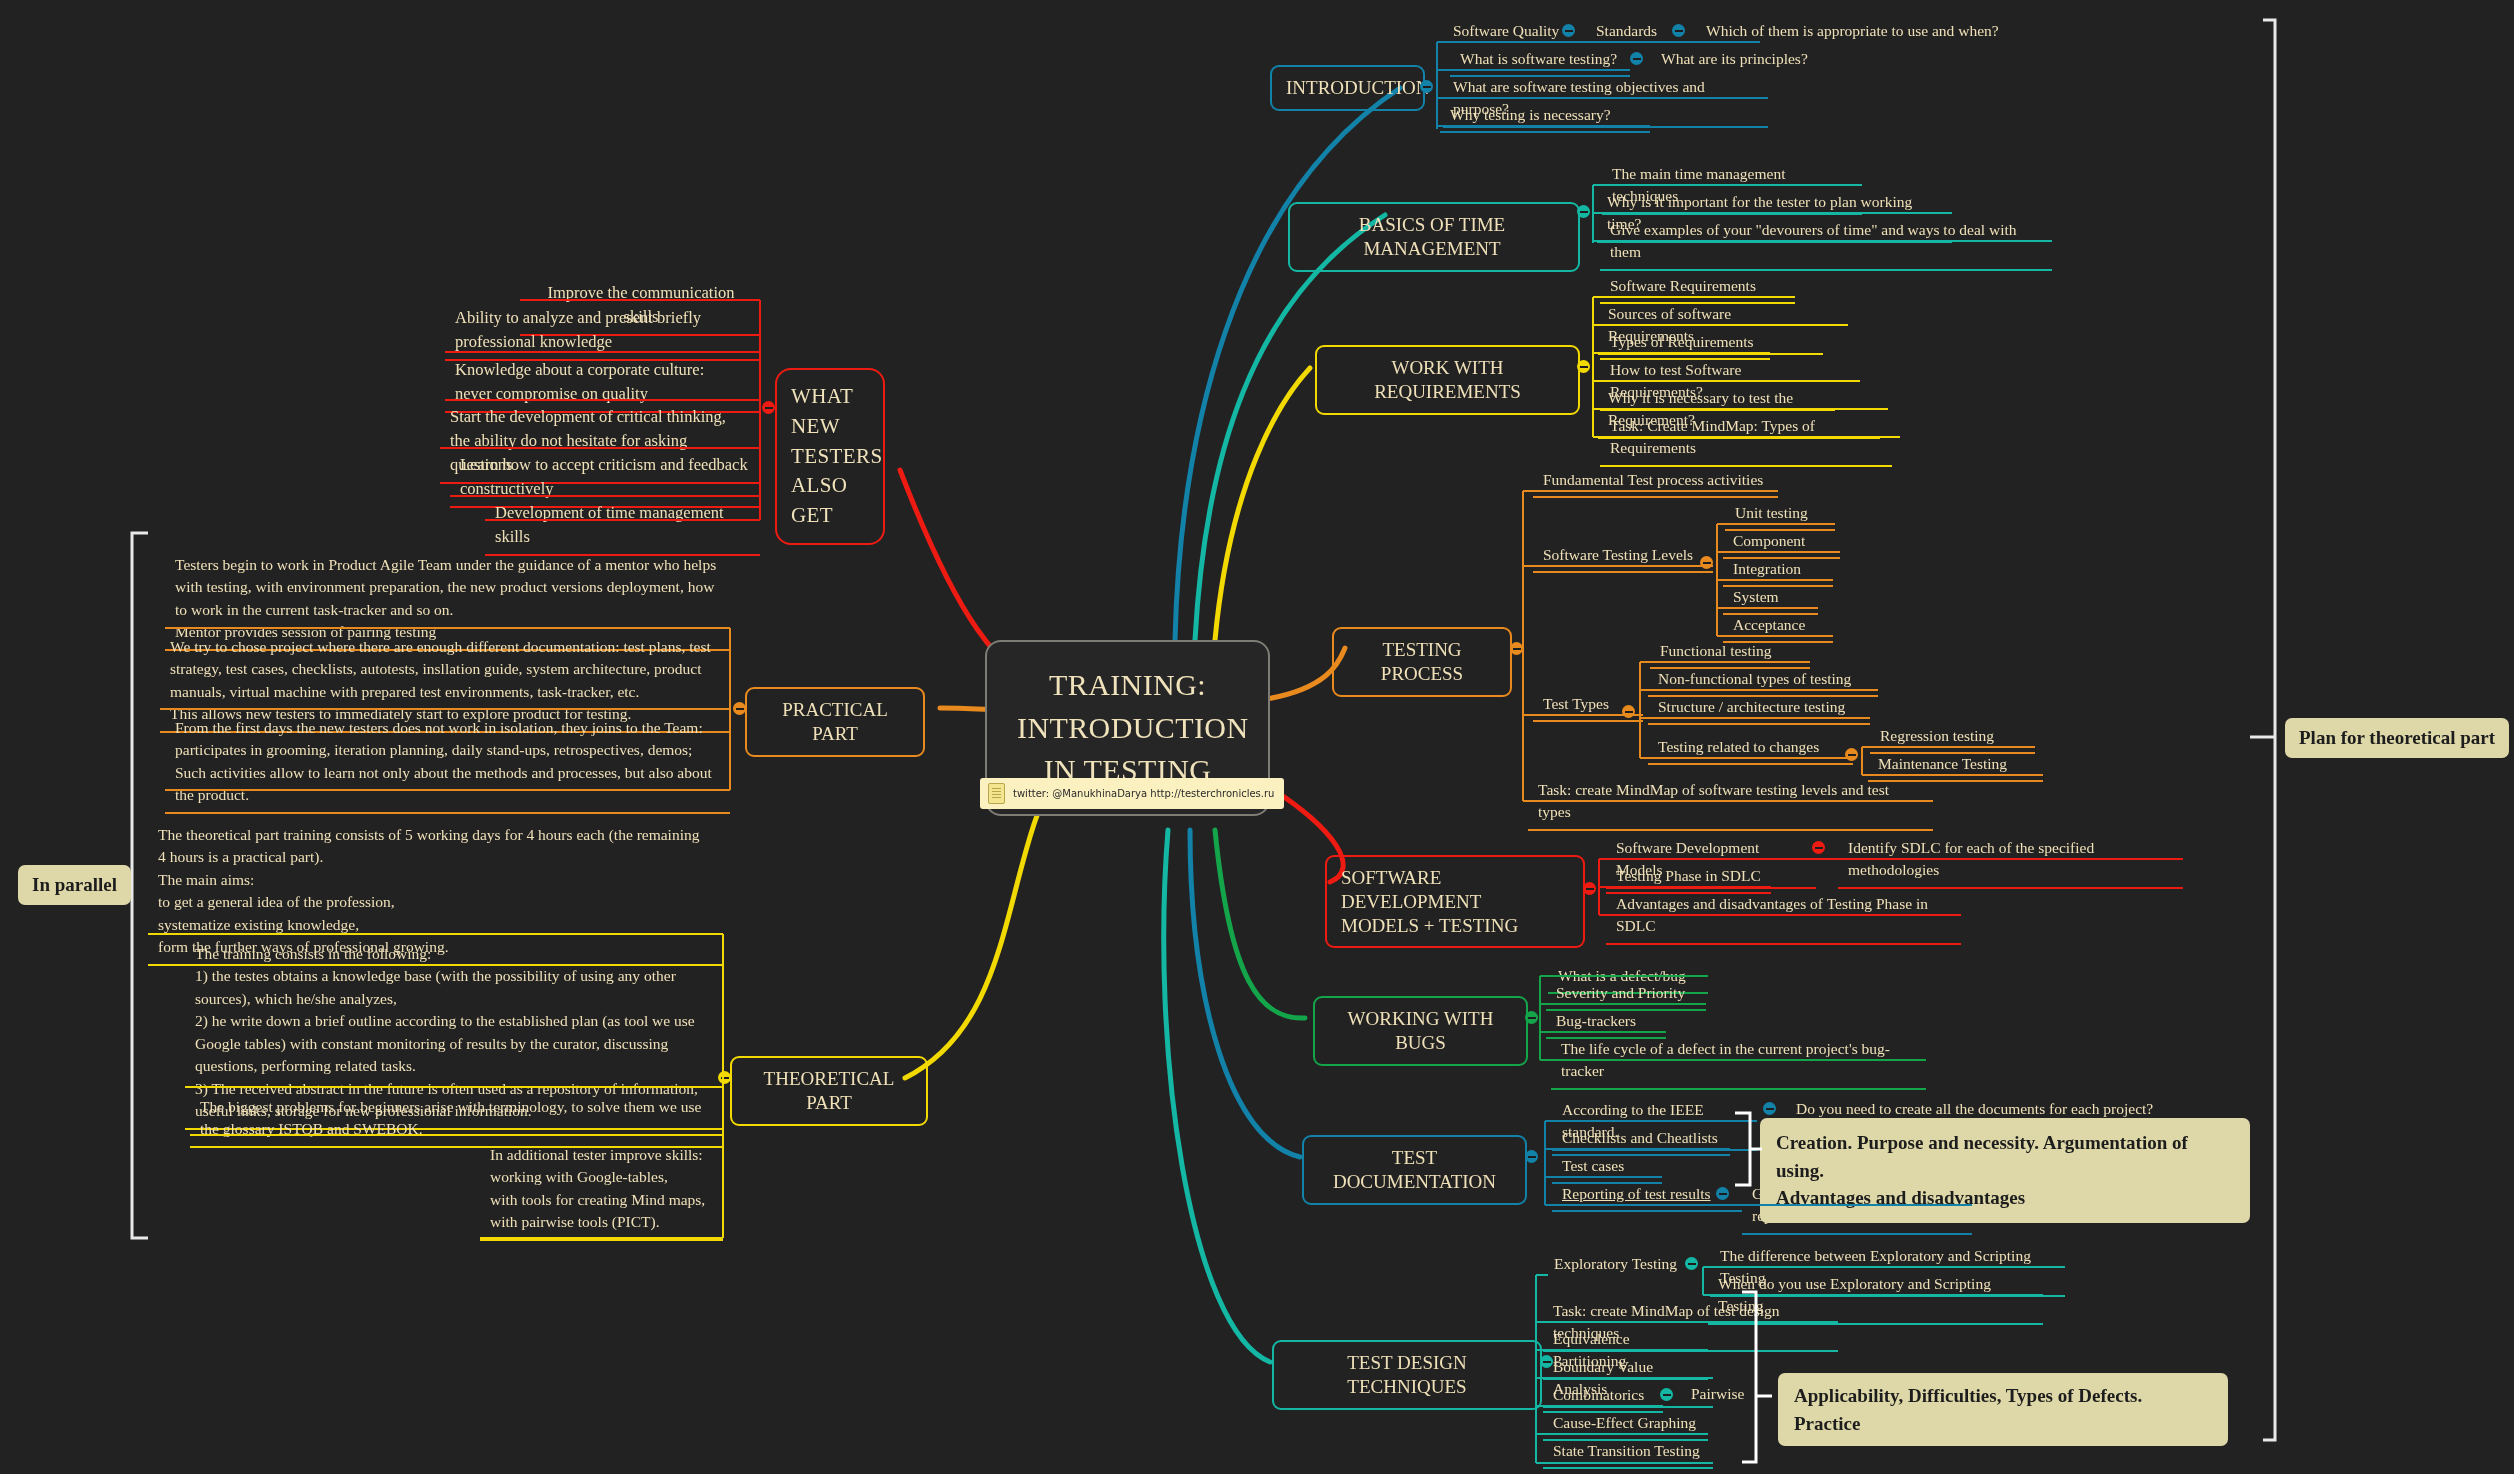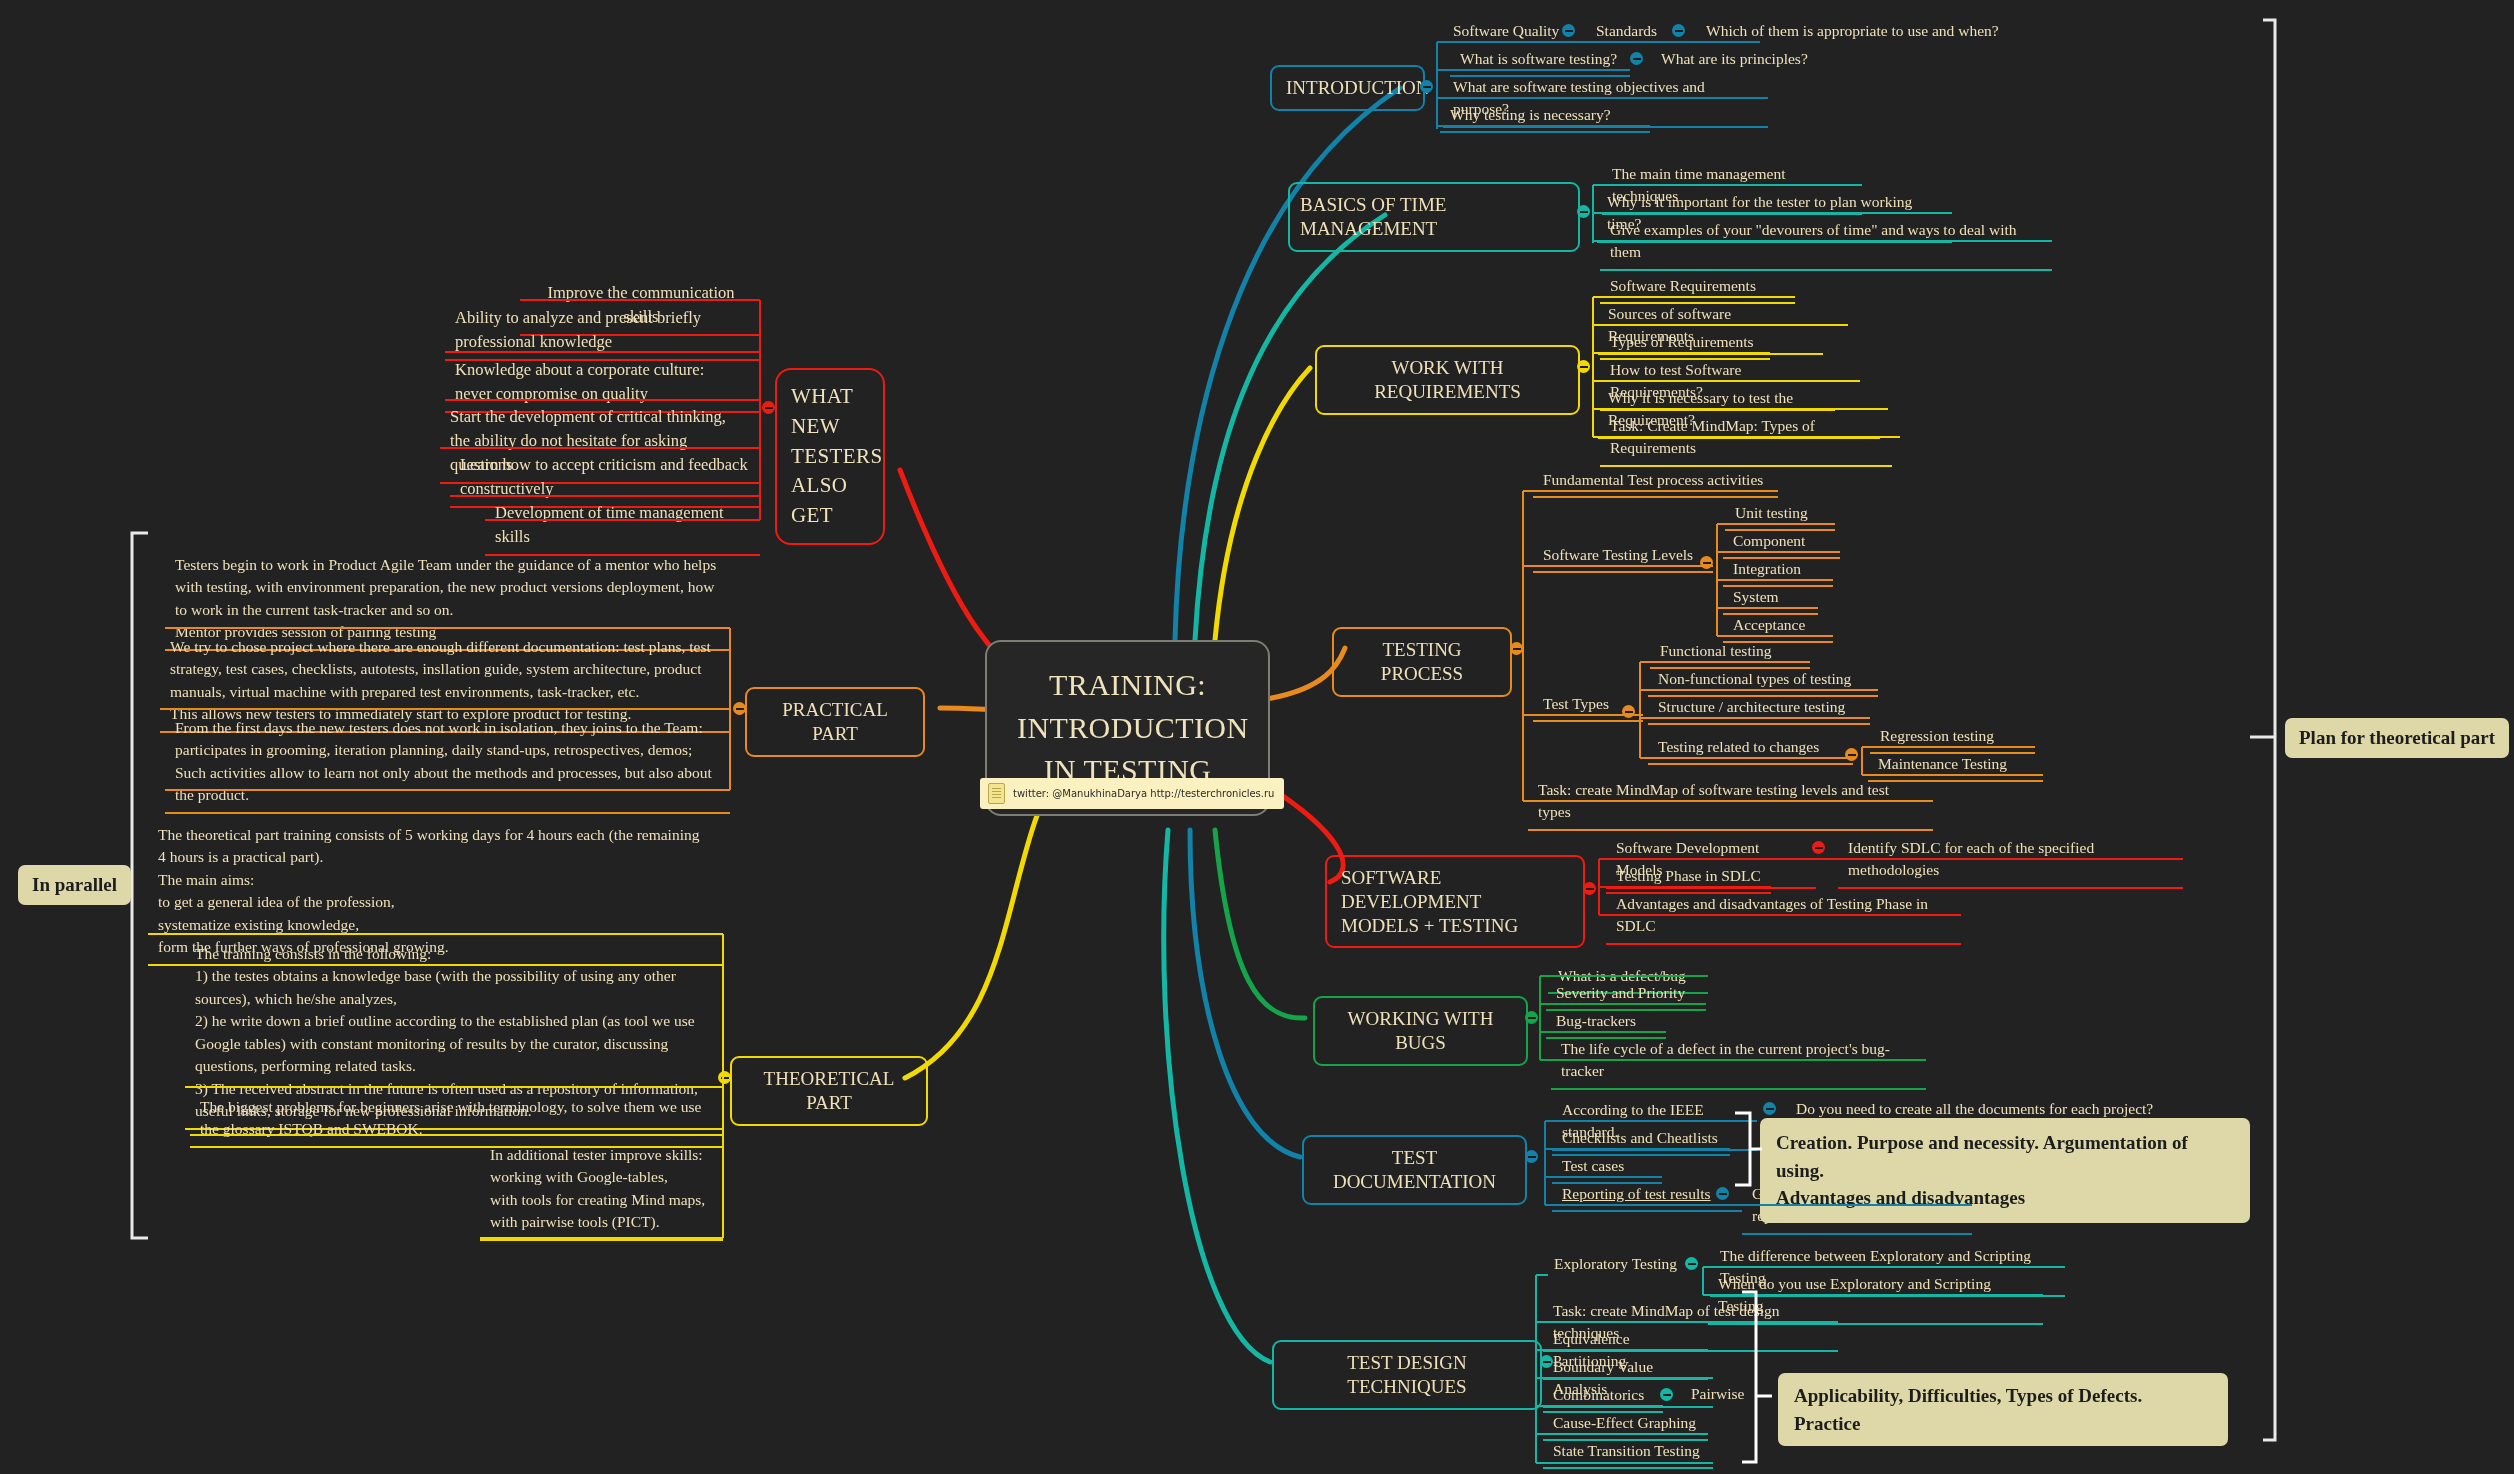--- a/index.html
+++ b/index.html
@@ -217,21 +217,21 @@
   <svg class="wires" viewBox="0 0 2514 1474">
     <g fill="none" stroke="#1282a8" stroke-width="2">
       <path d="M1437,42 L1437,129"></path>
       <path d="M1437,42 L1760,42"></path>
         <path d="M1437,70 L1630,70"></path>
       <path d="M1437,98 L1768,98"></path>
         <path d="M1437,126 L1650,126"></path>
     </g>
   </svg>
 
-  <div class="node topic c-teal fs19" style="left:1288px;top:182px;width:292px;text-align:left;padding-left:10px;">BASICS OF TIME MANAGEMENT</div>
+  <div class="node topic c-teal fs19" style="left:1288px;top:202px;width:292px;text-align:center;padding-left:10px;">BASICS OF TIME MANAGEMENT</div>
   <div class="toggle t-teal" style="left:1577px;top:205px;"></div>
 
   <div class="leaf c-teal fs15" style="left:1602px;top:160px;width:260px;">The main time management techniques</div>
   <div class="leaf c-teal fs15" style="left:1597px;top:188px;width:355px;">Why is it important for the tester to plan working time?</div>
   <div class="leaf c-teal fs15" style="left:1600px;top:216px;width:452px;">Give examples of your "devourers of time" and ways to deal with them</div>
   <svg class="wires" viewBox="0 0 2514 1474">
     <g fill="none" stroke="#13b7a4" stroke-width="2">
       <path d="M1593,185 L1593,243"></path>
       <path d="M1593,185 L1862,185"></path>
         <path d="M1593,213 L1952,213"></path>

